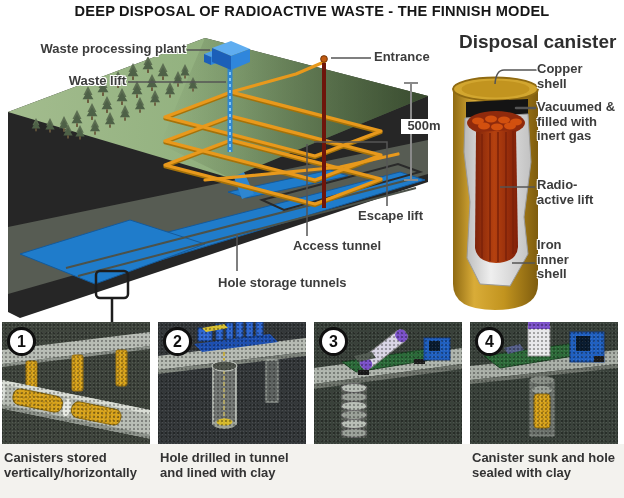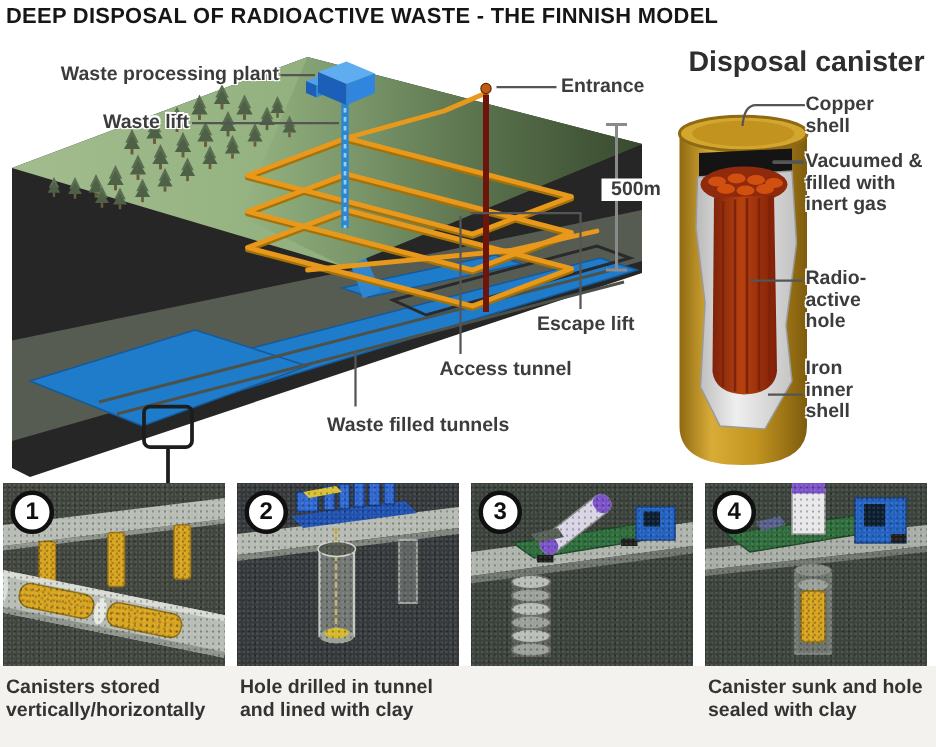--- a/index.html
+++ b/index.html
@@ -1,19 +1,19 @@
 <!DOCTYPE html>
 <html><head>
 <meta charset="utf-8">
 <style>
   html,body{margin:0;padding:0;background:#fff;}
   #stage{position:relative;width:624px;height:498px;background:#ffffff;overflow:hidden;
          font-family:"Liberation Sans",sans-serif;}
   .title{position:absolute;left:4px;top:3px;width:616px;font-weight:bold;font-size:14.6px;
-         letter-spacing:0.2px;color:#161616;}
+         letter-spacing:0.2px;color:#161616;text-align:center;}
   .lbl{position:absolute;font-weight:bold;font-size:13px;color:#3c3c3c;line-height:1.12;
        text-shadow:1px 1px 0 #fff,-1px -1px 0 #fff,1px -1px 0 #fff,-1px 1px 0 #fff,0 1px 0 #fff,0 -1px 0 #fff;}
   .lbl.r{text-align:right;}
   .heading{position:absolute;font-weight:bold;font-size:19px;color:#2e2e2e;}
   .depth{background:#fff;text-align:center;text-shadow:none;}
   svg{position:absolute;display:block;}
   .panel{position:absolute;top:322px;width:148px;height:122px;background:#3c423c;}
   .badge{position:absolute;left:5px;top:5px;width:23px;height:23px;border-radius:50%;
          background:#fff;border:3px solid #101010;color:#101010;font-weight:bold;font-size:16px;
          display:flex;align-items:center;justify-content:center;z-index:3;}
@@ -198,26 +198,26 @@
       <path d="M95,241 H72"></path>
     </g>
   </svg>
 
   <div class="lbl r" style="left:8px;top:42px;width:178px">Waste processing plant</div>
   <div class="lbl r" style="left:8px;top:74px;width:118px">Waste lift</div>
   <div class="lbl" style="left:374px;top:50px">Entrance</div>
   <div class="lbl depth" style="left:401px;top:119px;width:46px">500m</div>
   <div class="lbl" style="left:358px;top:209px">Escape lift</div>
   <div class="lbl" style="left:293px;top:239px">Access tunnel</div>
-  <div class="lbl" style="left:218px;top:276px">Waste filled tunnels</div>
+  <div class="lbl" style="left:218px;top:276px">Hole storage tunnels</div>
 
   <div class="heading" style="left:459px;top:31px">Disposal canister</div>
   <div class="lbl" style="left:537px;top:62px;width:72px">Copper shell</div>
   <div class="lbl" style="left:537px;top:100px;width:84px">Vacuumed &amp; filled with inert gas</div>
-  <div class="lbl" style="left:537px;top:178px;width:58px">Radio-active hole</div>
+  <div class="lbl" style="left:537px;top:178px;width:58px">Radio-active lift</div>
   <div class="lbl" style="left:537px;top:238px;width:50px">Iron inner shell</div>
 
   <div class="panel" style="left:2px">
     <svg width="148" height="122" viewBox="0 0 148 122" style="left:0;top:0">
       <defs>
         <pattern id="gd1" width="4" height="4" patternUnits="userSpaceOnUse">
           <rect width="4" height="4" fill="#D8A41C"></rect>
             <circle cx="1.2" cy="1.2" r="0.9" fill="#A87A10"></circle>
         </pattern>
       </defs>

